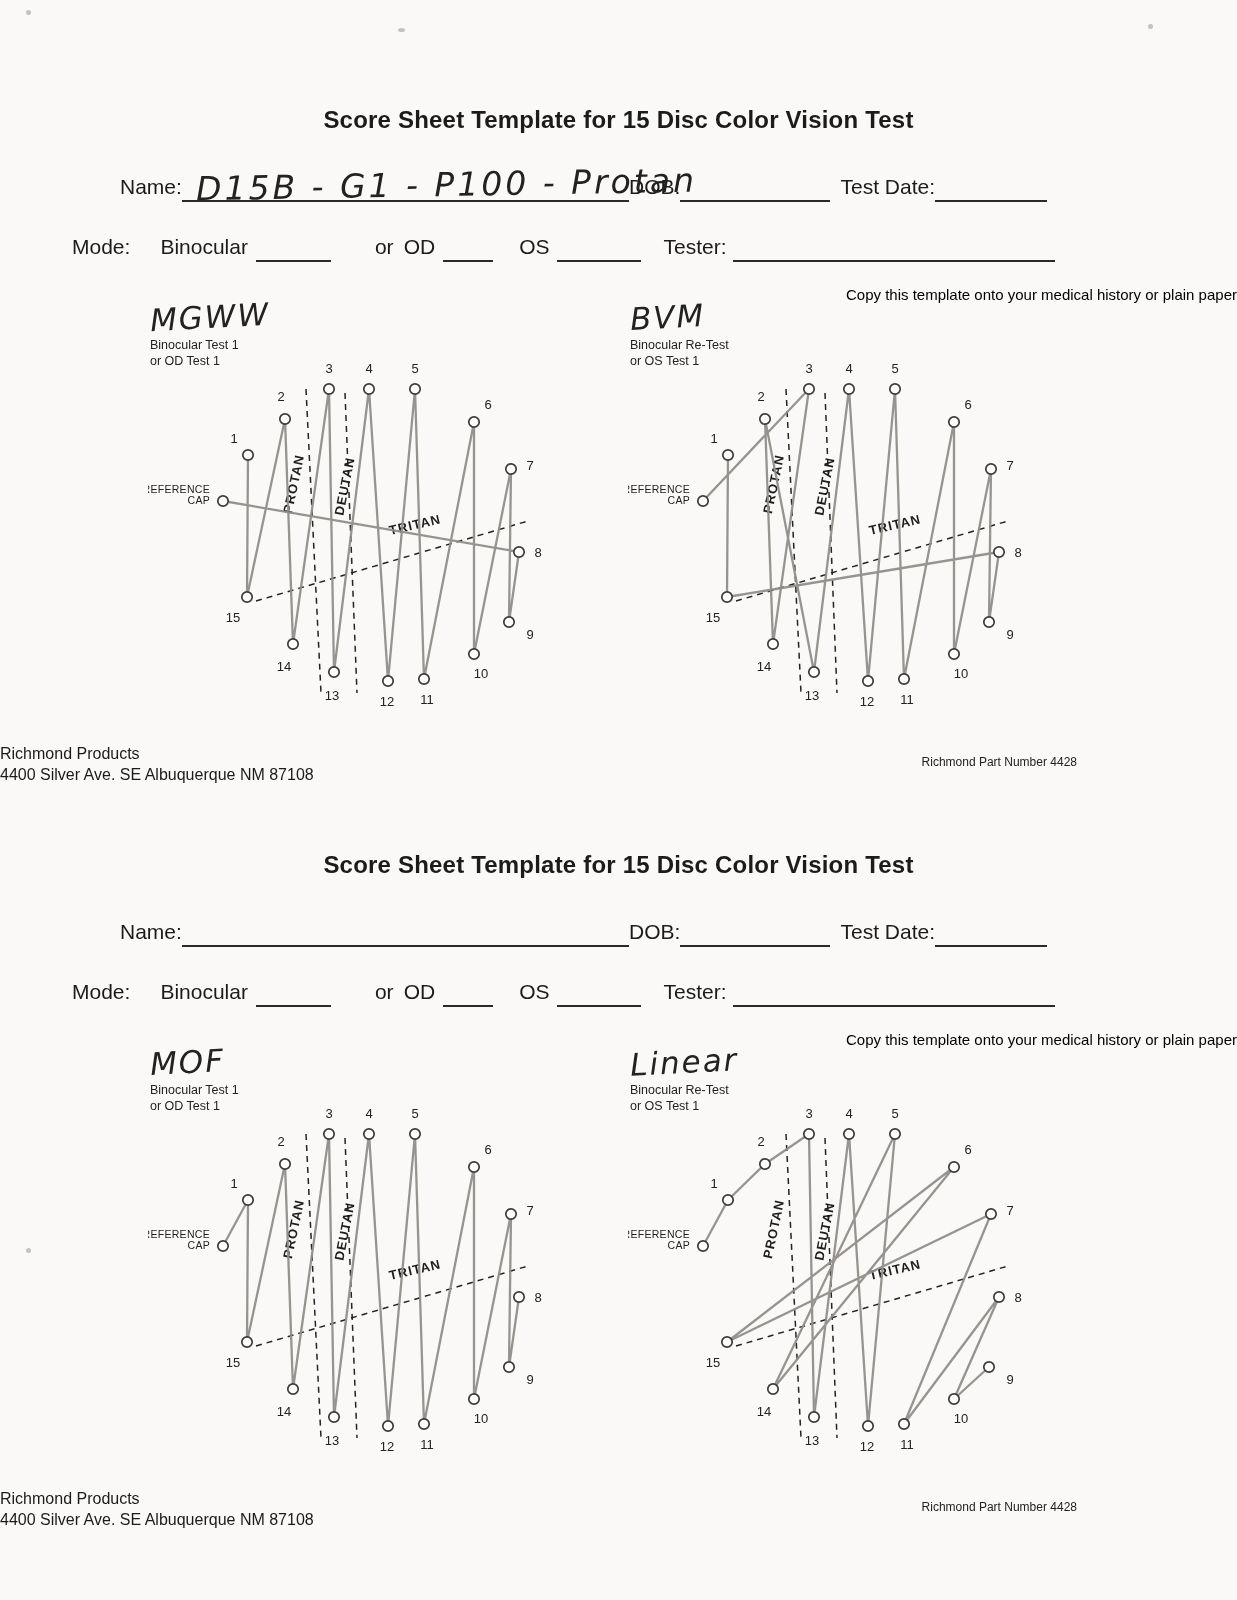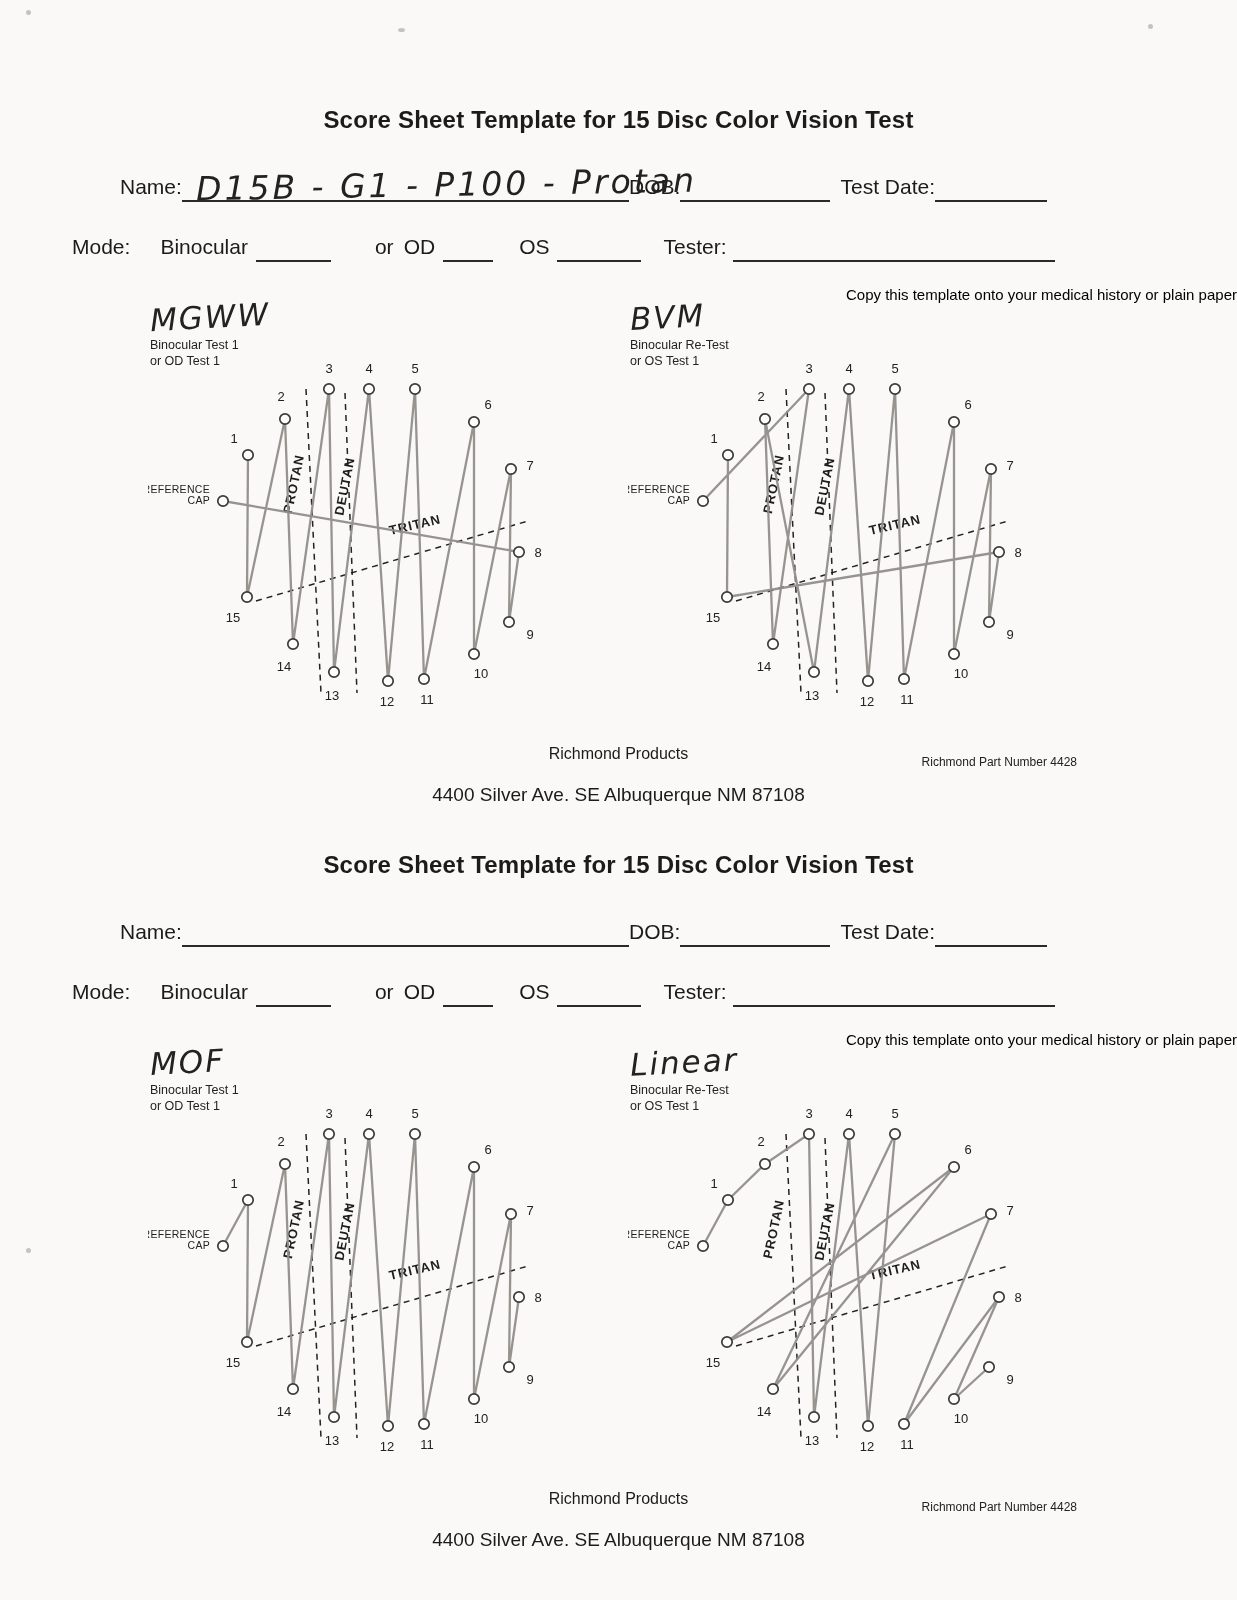--- a/index.html
+++ b/index.html
@@ -57,23 +57,23 @@
   }
   .hand-caption{
     position:absolute;left:2px;top:-22px;
     font-size:31px;letter-spacing:2px;transform:rotate(-3deg);z-index:3;
   }
   .hand-name{
     position:absolute;left:14px;bottom:-4px;
     font-size:33px;letter-spacing:3px;transform:rotate(-1deg);
   }
 
-  .footer{position:relative;margin-top:28px;text-align:center;}
+  .footer{position:relative;margin-top:28px;}
   .footer .company{font-size:16px;}
-  .footer .address{font-size:19px;margin-top:21px;}
+  .footer .address{font-size:16px;margin-top:3px;}
   .footer .part{
     position:absolute;right:160px;top:10px;font-size:12px;color:#222;
   }
 
   
   .axis{stroke:#232323;stroke-width:1.5;stroke-dasharray:6 5;fill:none;}
   .axis-label{font:bold 13px "Liberation Sans", sans-serif;letter-spacing:1px;fill:#1d1d1d;}
   .trace{fill:none;stroke:#918e8a;stroke-width:2.3;stroke-linejoin:round;stroke-linecap:round;opacity:.95;}
   .cap{fill:#fdfdfc;stroke:#3a3a3a;stroke-width:1.7;}
   .cap-num{font:13px "Liberation Sans", sans-serif;fill:#222;}

